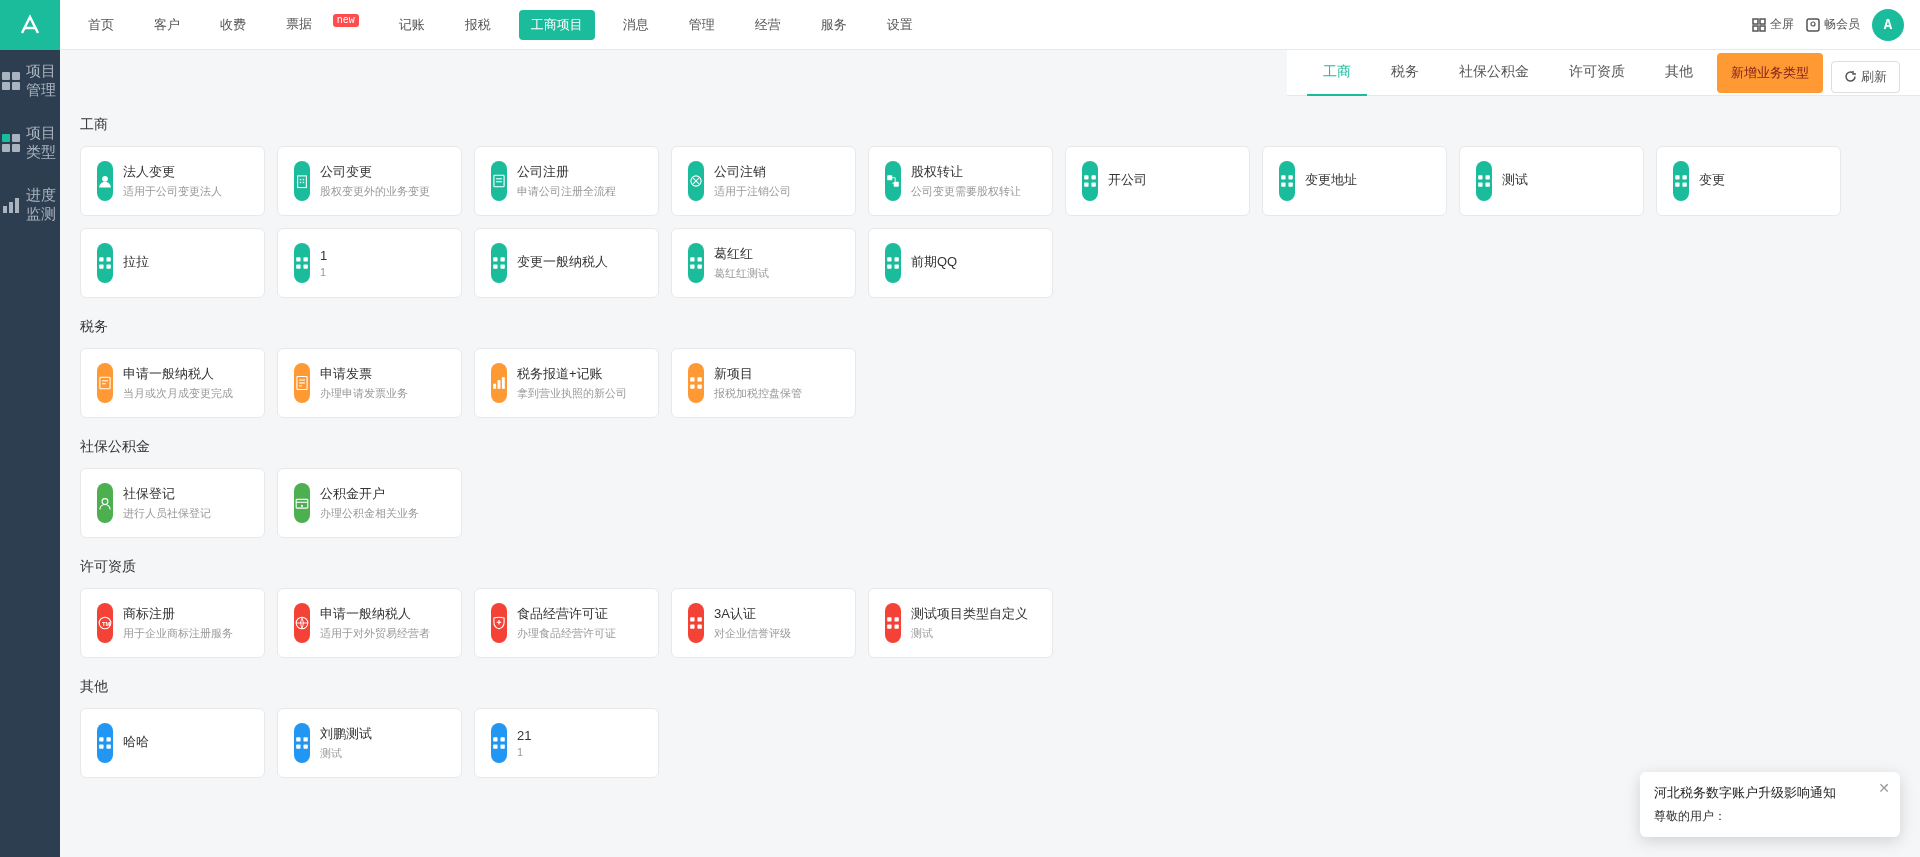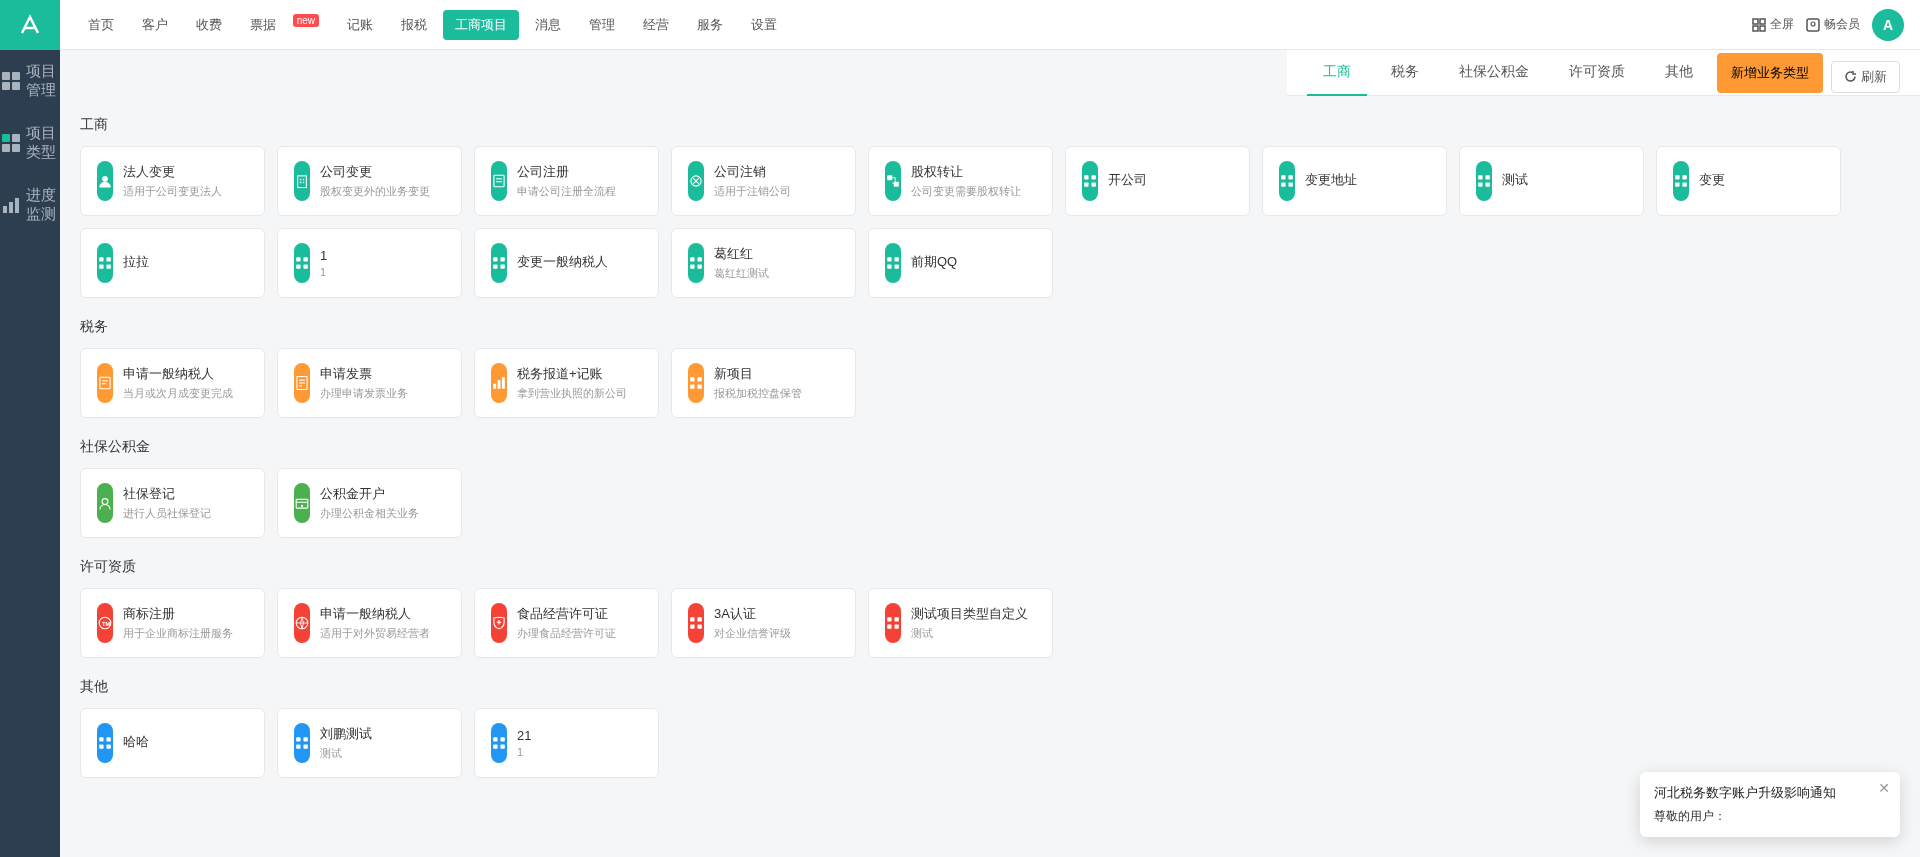--- a/index.html
+++ b/index.html
@@ -51,21 +51,22 @@
 
     
     .top-nav {
       background: #fff;
       height: 50px;
       display: flex;
       align-items: center;
       padding: 0 16px;
       border-bottom: 1px solid #e8e8e8;
       flex-shrink: 0;
-      gap: 4px;
+      gap: 16px;
+      font-family: Liberation Mono, monospace;
     }
     .nav-item {
       padding: 6px 12px;
       cursor: pointer;
       color: #555;
       font-size: 13px;
       border-radius: 4px;
       white-space: nowrap;
     }
     .nav-item.active {
@@ -141,21 +142,21 @@
       color: #1abc9c;
       border-bottom: 2px solid #1abc9c;
     }
     .sub-tabs-right {
       margin-left: auto;
       display: flex;
       gap: 8px;
     }
     .btn-add-type {
       background: #ff9933;
-      color: #000000;
+      color: #7f1d1d;
       padding: 6px 14px;
       border: none;
       border-radius: 4px;
       cursor: pointer;
       font-size: 13px;
     }
     .btn-refresh {
       background: #fff;
       color: #555;
       padding: 6px 12px;

